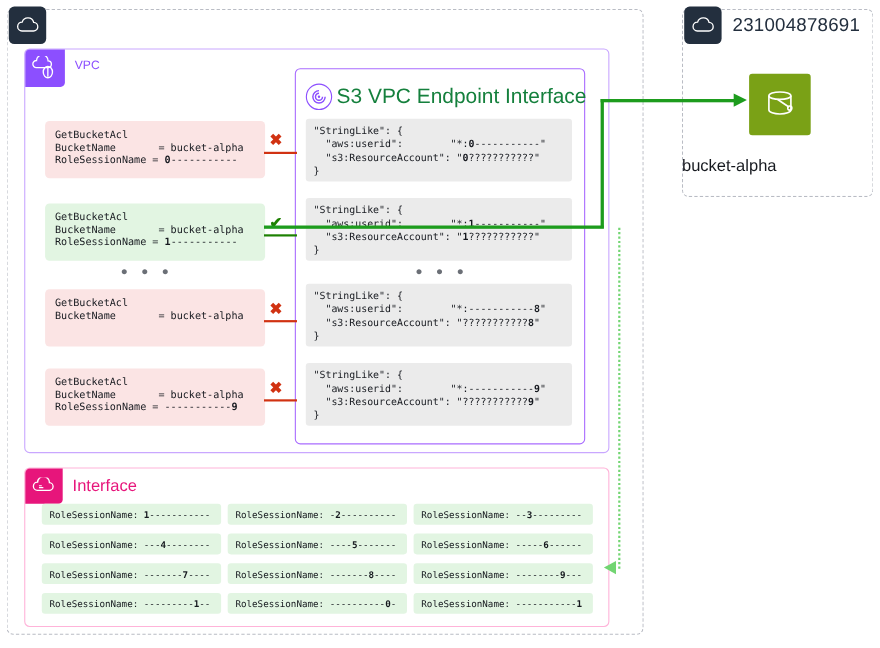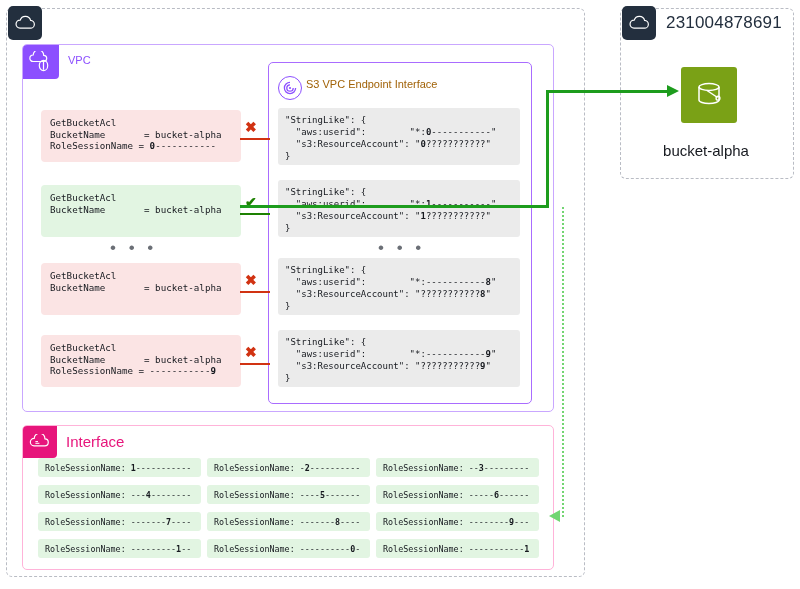--- a/index.html
+++ b/index.html
@@ -48,21 +48,21 @@
   
   #s3ep-box{
     position:absolute;left:268px;top:62px;width:262px;height:340px;
     border:1.5px solid #a96cff;border-radius:5px;background:#ffffff;
   }
   #s3ep-badge{
     position:absolute;left:278px;top:76px;width:22px;height:22px;border-radius:50%;
     border:1.6px solid #8c4fff;display:flex;align-items:center;justify-content:center;
   }
   #s3ep-label{
-    position:absolute;left:306px;top:78px;font-size:11px;color:#a16207;white-space:nowrap;
+    position:absolute;left:306px;top:78px;font-size:19px;color:#15803d;white-space:nowrap;
   }
 
   
   .req{
     position:absolute;left:41px;width:200px;height:52px;border-radius:4px;
     padding:7px 9px 0 9px;box-sizing:border-box;
   }
   .req.deny{background:#fbe4e4;}
   .req.allow{background:#e2f5e2;}
   .req .line{font-size:9.2px;line-height:11.6px;color:#16191f;white-space:pre;}
@@ -110,21 +110,21 @@
     font-size:8.4px;color:#16191f;white-space:pre;
   }
   .ct-cell b{font-weight:bold;}
 
   
   #bucket-icon{
     position:absolute;left:681px;top:67px;width:56px;height:56px;border-radius:3px;
     background:#7aa116;display:flex;align-items:center;justify-content:center;
   }
   #bucket-label{
-    position:absolute;left:620px;top:142px;width:172px;text-align:center;
+    position:absolute;left:620px;top:142px;width:172px;
     font-size:15px;color:#16191f;
   }
 
   
   .flow{position:absolute;background:#1d9c1d;}
   #flow-v{left:546px;top:90px;width:3px;height:117px;}
   #flow-h-in{left:240px;top:205px;width:309px;height:3px;}
   #flow-h-out{left:546px;top:90px;width:123px;height:3px;}
   #flow-arrow{
     position:absolute;left:667px;top:85px;width:0;height:0;
@@ -195,20 +195,21 @@
     <div class="req deny" style="top: 110px;">
       <div class="line mono">GetBucketAcl</div>
       <div class="line mono">BucketName       = bucket-alpha</div>
       <div class="line mono">RoleSessionName = <b>0</b>-----------</div>
     </div>
     <div class="mark x" style="left: 245px; top: 120px;">✖</div>
     <div class="stub x" style="left: 240px; top: 138px; width: 30px;"></div>
     <div class="req allow" style="top: 185px;">
       <div class="line mono">GetBucketAcl</div>
       <div class="line mono">BucketName       = bucket-alpha</div>
+      <div class="line mono">RoleSessionName = <b>1</b>-----------</div>
     </div>
     <div class="mark ok" style="left: 245px; top: 195px;">✔</div>
     <div class="stub ok" style="left: 240px; top: 213px; width: 30px;"></div>
     <div class="req deny" style="top: 263px;">
       <div class="line mono">GetBucketAcl</div>
       <div class="line mono">BucketName       = bucket-alpha</div>
     </div>
     <div class="mark x" style="left: 245px; top: 273px;">✖</div>
     <div class="stub x" style="left: 240px; top: 291px; width: 30px;"></div>
     <div class="req deny" style="top: 335px;">

